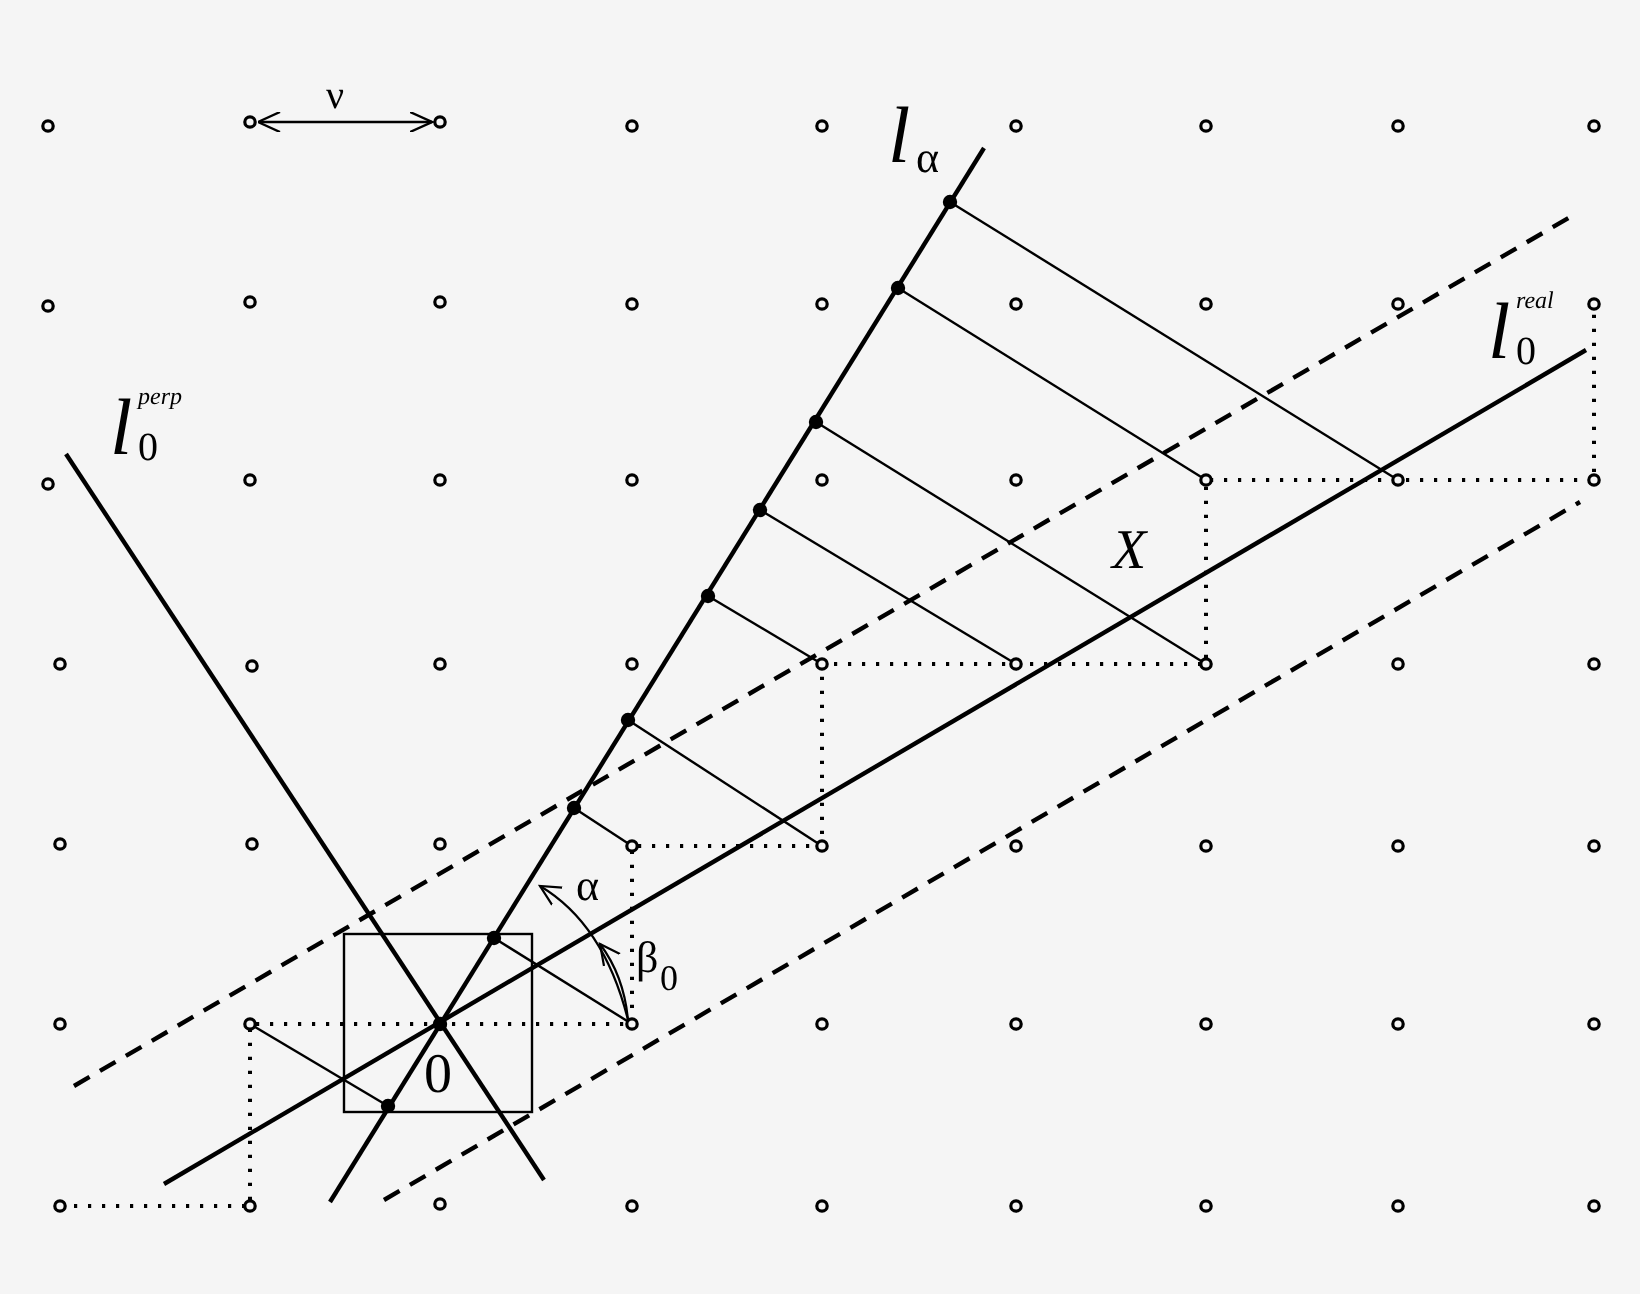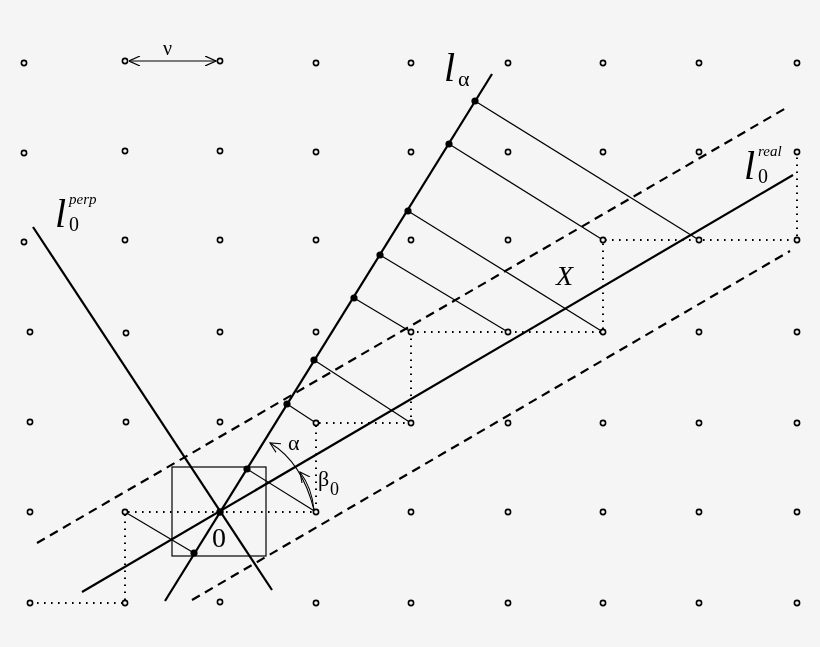--- a/index.html
+++ b/index.html
@@ -1,20 +1,20 @@
 <!DOCTYPE html>
 <html><head>
 <meta charset="utf-8">
 <style>
   html, body { margin: 0; padding: 0; background: #f5f5f5; }
   #canvas { position: relative; width: 820px; height: 647px; overflow: hidden; background: #f5f5f5; }
   svg { position: absolute; left: 0; top: 0; }
   .lbl { position: absolute; font-family: "Liberation Serif", "DejaVu Serif", serif; color: #000; line-height: 1; white-space: nowrap; }
   .big-l { font-style: italic; font-size: 40px; }
-  .sup { font-style: italic; font-size: 15px; position: absolute; }
+  .sup { font-style: italic; font-size: 12px; position: absolute; }
   .sub { font-style: normal; font-size: 20px; position: absolute; }
 </style>
 </head>
 <body>
 
 <div id="canvas">
   <svg id="svg" width="820" height="647" viewBox="0 0 820 647">
     <defs>
       <marker id="arr" markerWidth="12" markerHeight="10" refX="11" refY="5" orient="auto" markerUnits="userSpaceOnUse">
         <path d="M0,0 L11,5 L0,10" fill="none" stroke="#000" stroke-width="1.2"></path>

